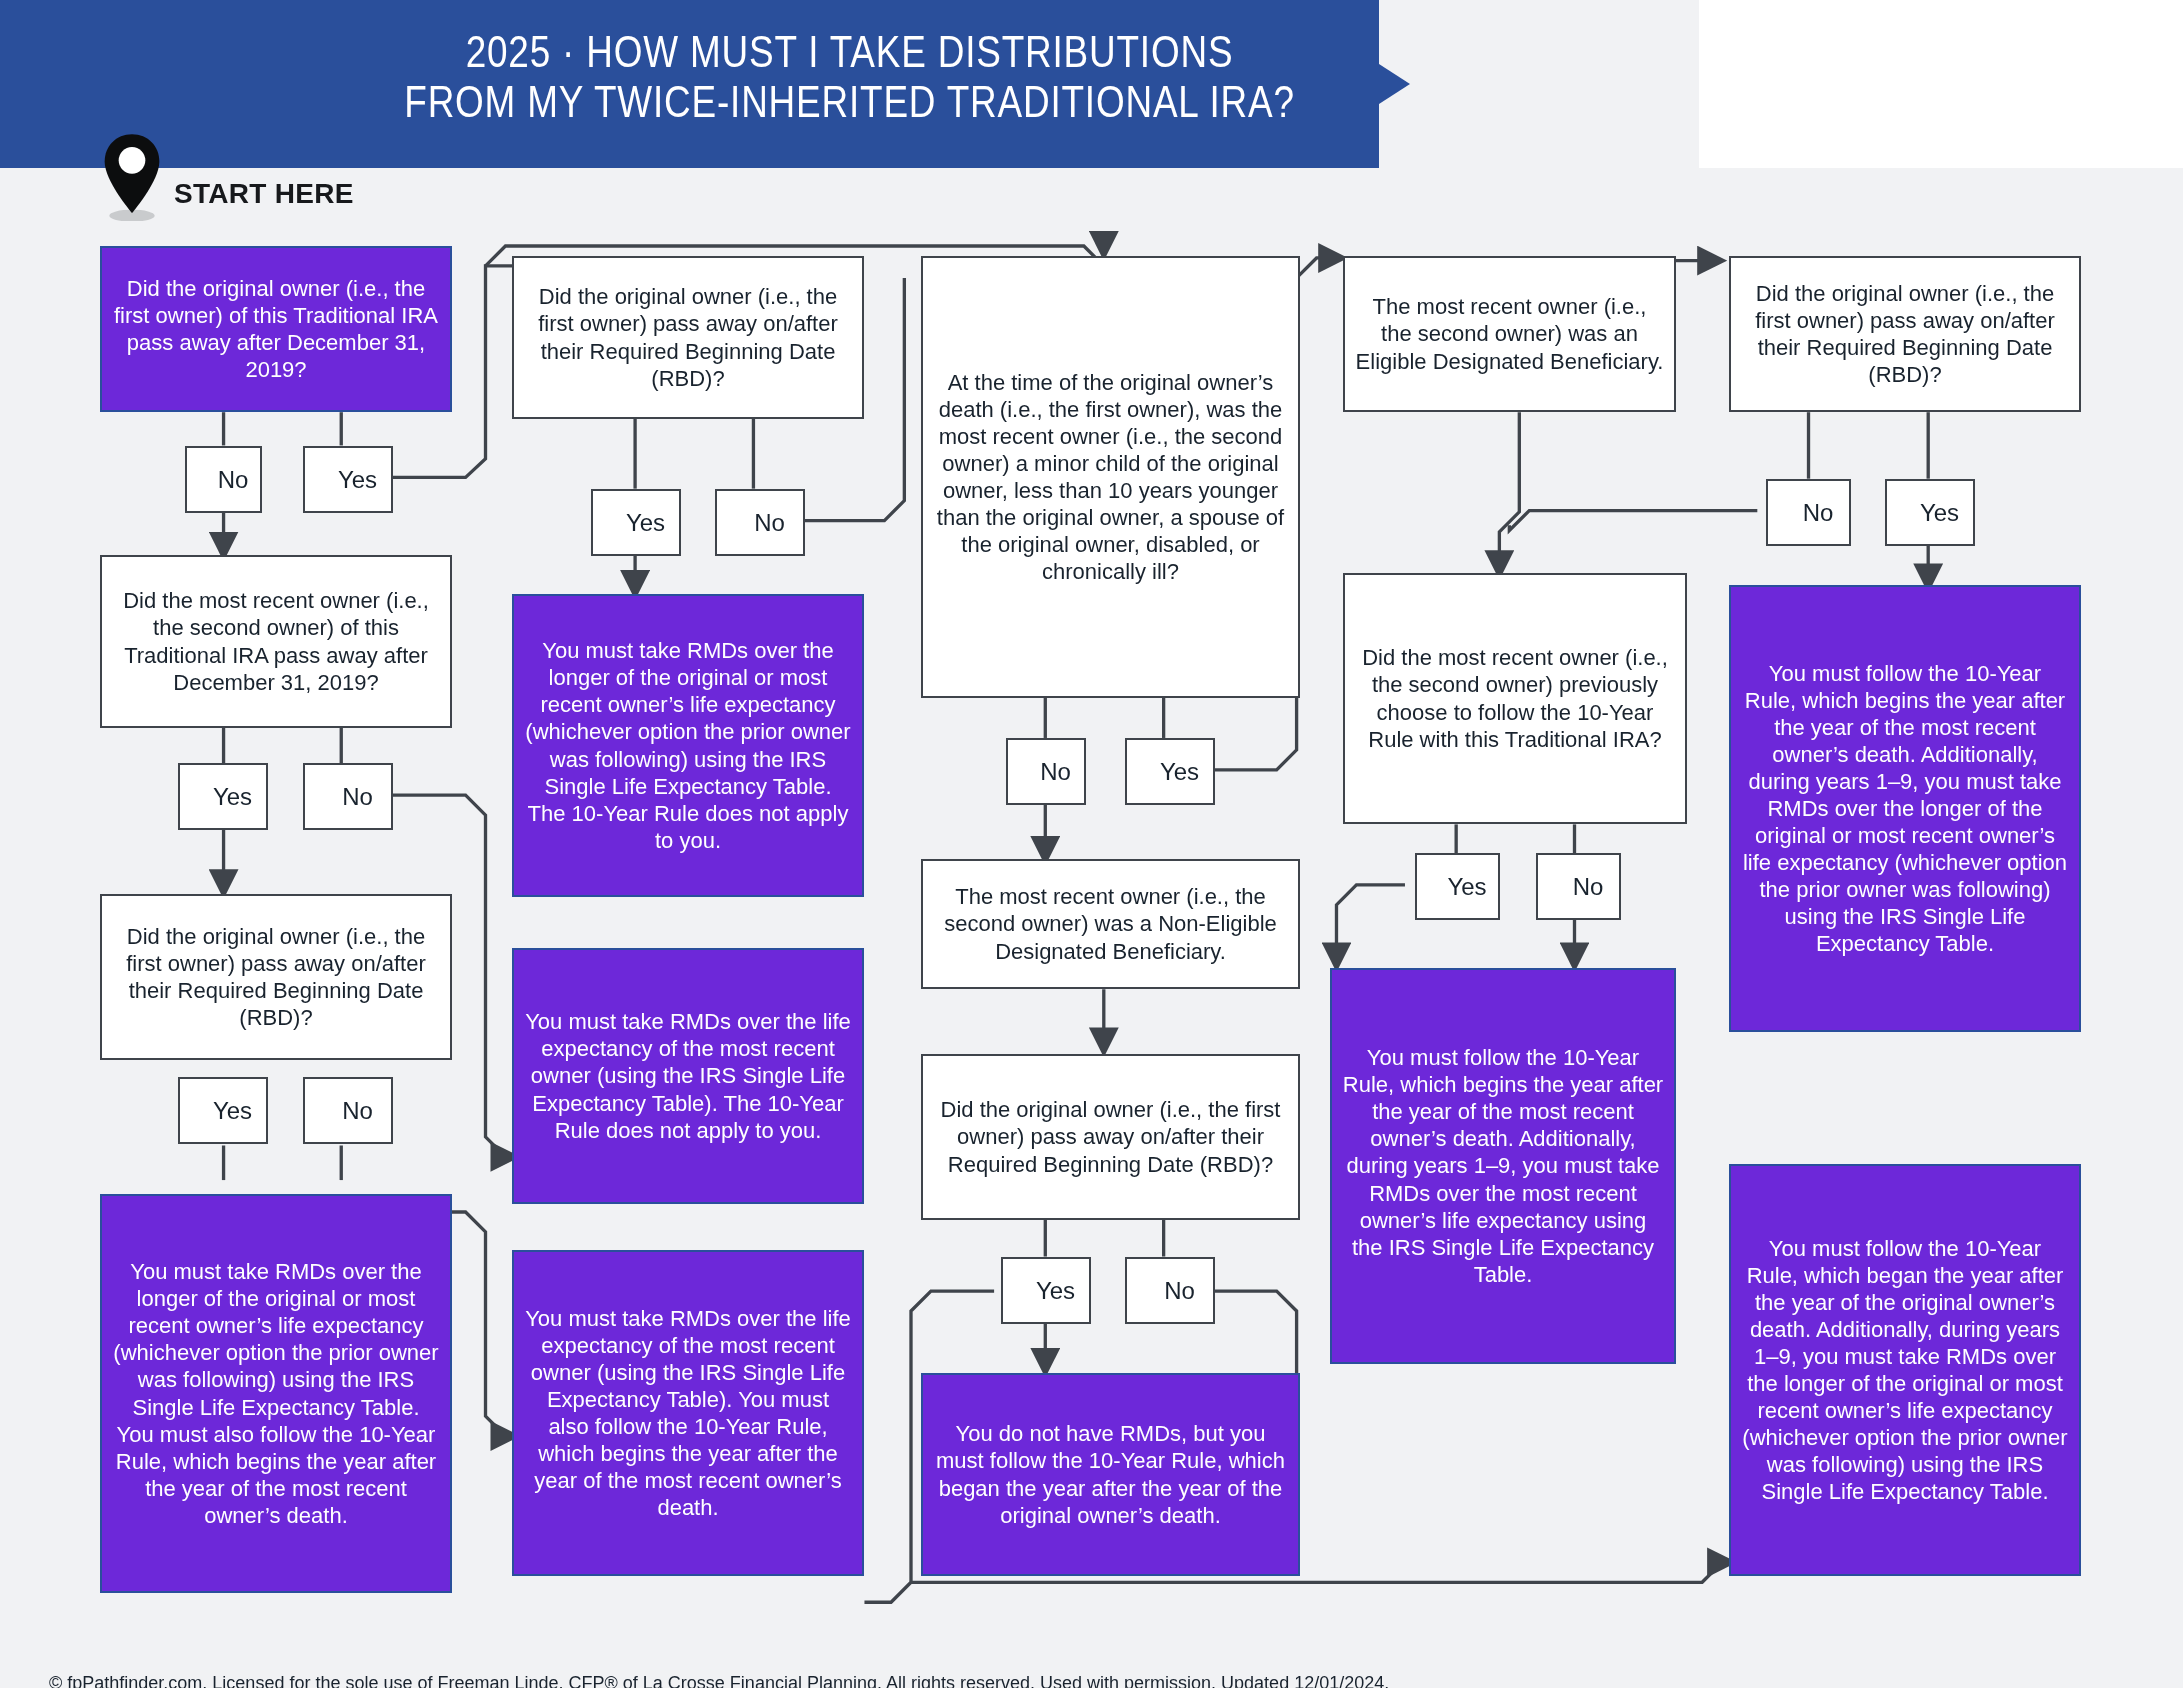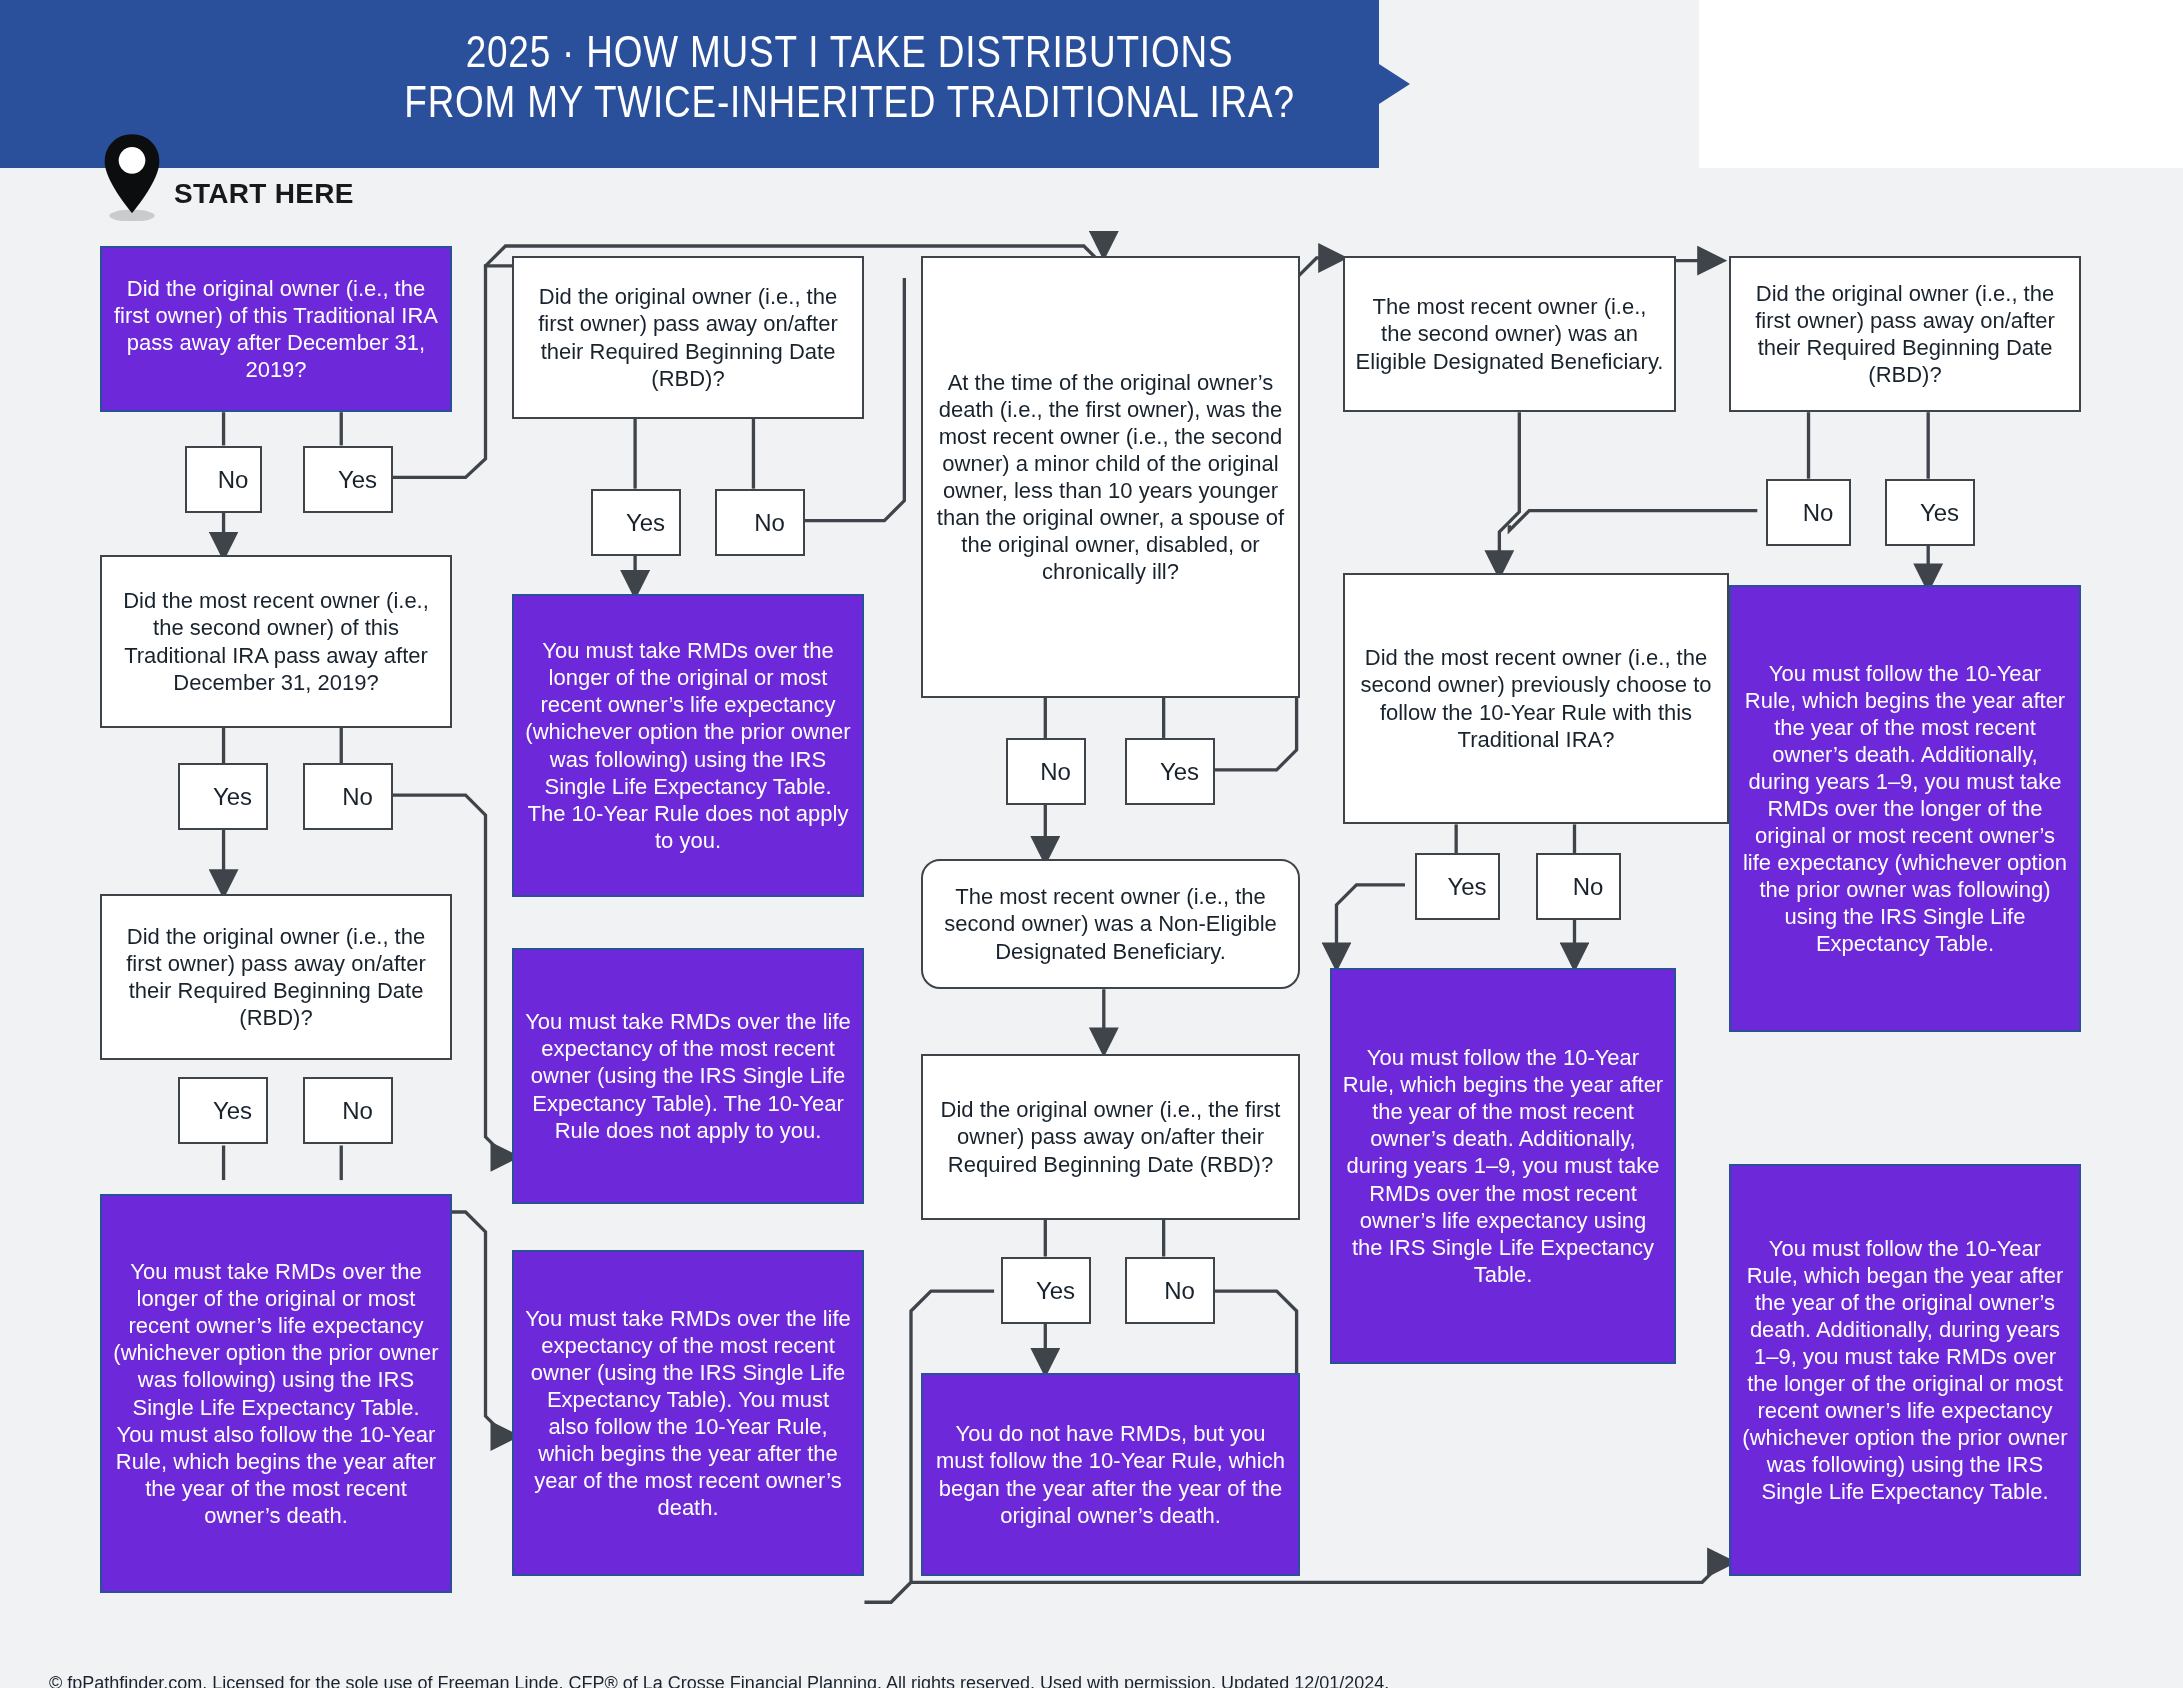--- a/index.html
+++ b/index.html
@@ -222,21 +222,21 @@
   <div class="box" style="left:921px; top:256px; width:379px; height:442px; font-size:22px;">
     <span>At the time of the original owner’s death (i.e., the first owner), was the most recent owner (i.e., the second owner) a minor child of the original owner, less than 10 years younger than the original owner, a spouse of the original owner, disabled, or chronically ill?</span>
   </div>
   <div class="yn" style="left:1006px; top:738px; width:80px; height:67px;">
     <span>No</span>
   </div>
   <div class="yn" style="left:1125px; top:738px; width:90px; height:67px;">
     <span>Yes</span>
   </div>
 
-  <div class="box" style="left:921px; top:859px; width:379px; height:130px;border-radius:19px;">
+  <div class="box" style="left:921px; top:859px; width:379px; height:130px;">
     <span>The most recent owner (i.e., the second owner) was a Non-Eligible Designated Beneficiary.</span>
   </div>
 
   <div class="box" style="left:921px; top:1054px; width:379px; height:166px;">
     <span>Did the original owner (i.e., the first owner) pass away on/after their Required Beginning Date (RBD)?</span>
   </div>
   <div class="yn" style="left:1001px; top:1257px; width:90px; height:67px;">
     <span>Yes</span>
   </div>
   <div class="yn" style="left:1125px; top:1257px; width:90px; height:67px;">
@@ -244,21 +244,21 @@
   </div>
 
   <div class="box blue" style="left:921px; top:1373px; width:379px; height:203px;">
     <span>You do not have RMDs, but you must follow the 10-Year Rule, which began the year after the year of the original owner’s death.</span>
   </div>
 
   <div class="box" style="left:1343px; top:256px; width:333px; height:156px;">
     <span>The most recent owner (i.e., the second owner) was an Eligible Designated Beneficiary.</span>
   </div>
 
-  <div class="box" style="left:1343px; top:573px; width:386px; height:251px;">
+  <div class="box" style="left:1343px; top:573px; width:344px; height:251px;">
     <span>Did the most recent owner (i.e., the second owner) previously choose to follow the 10-Year Rule with this Traditional IRA?</span>
   </div>
   <div class="yn" style="left:1415px; top:853px; width:85px; height:67px;">
     <span>Yes</span>
   </div>
   <div class="yn" style="left:1536px; top:853px; width:85px; height:67px;">
     <span>No</span>
   </div>
 
   <div class="box blue" style="left:1330px; top:968px; width:346px; height:396px;">

